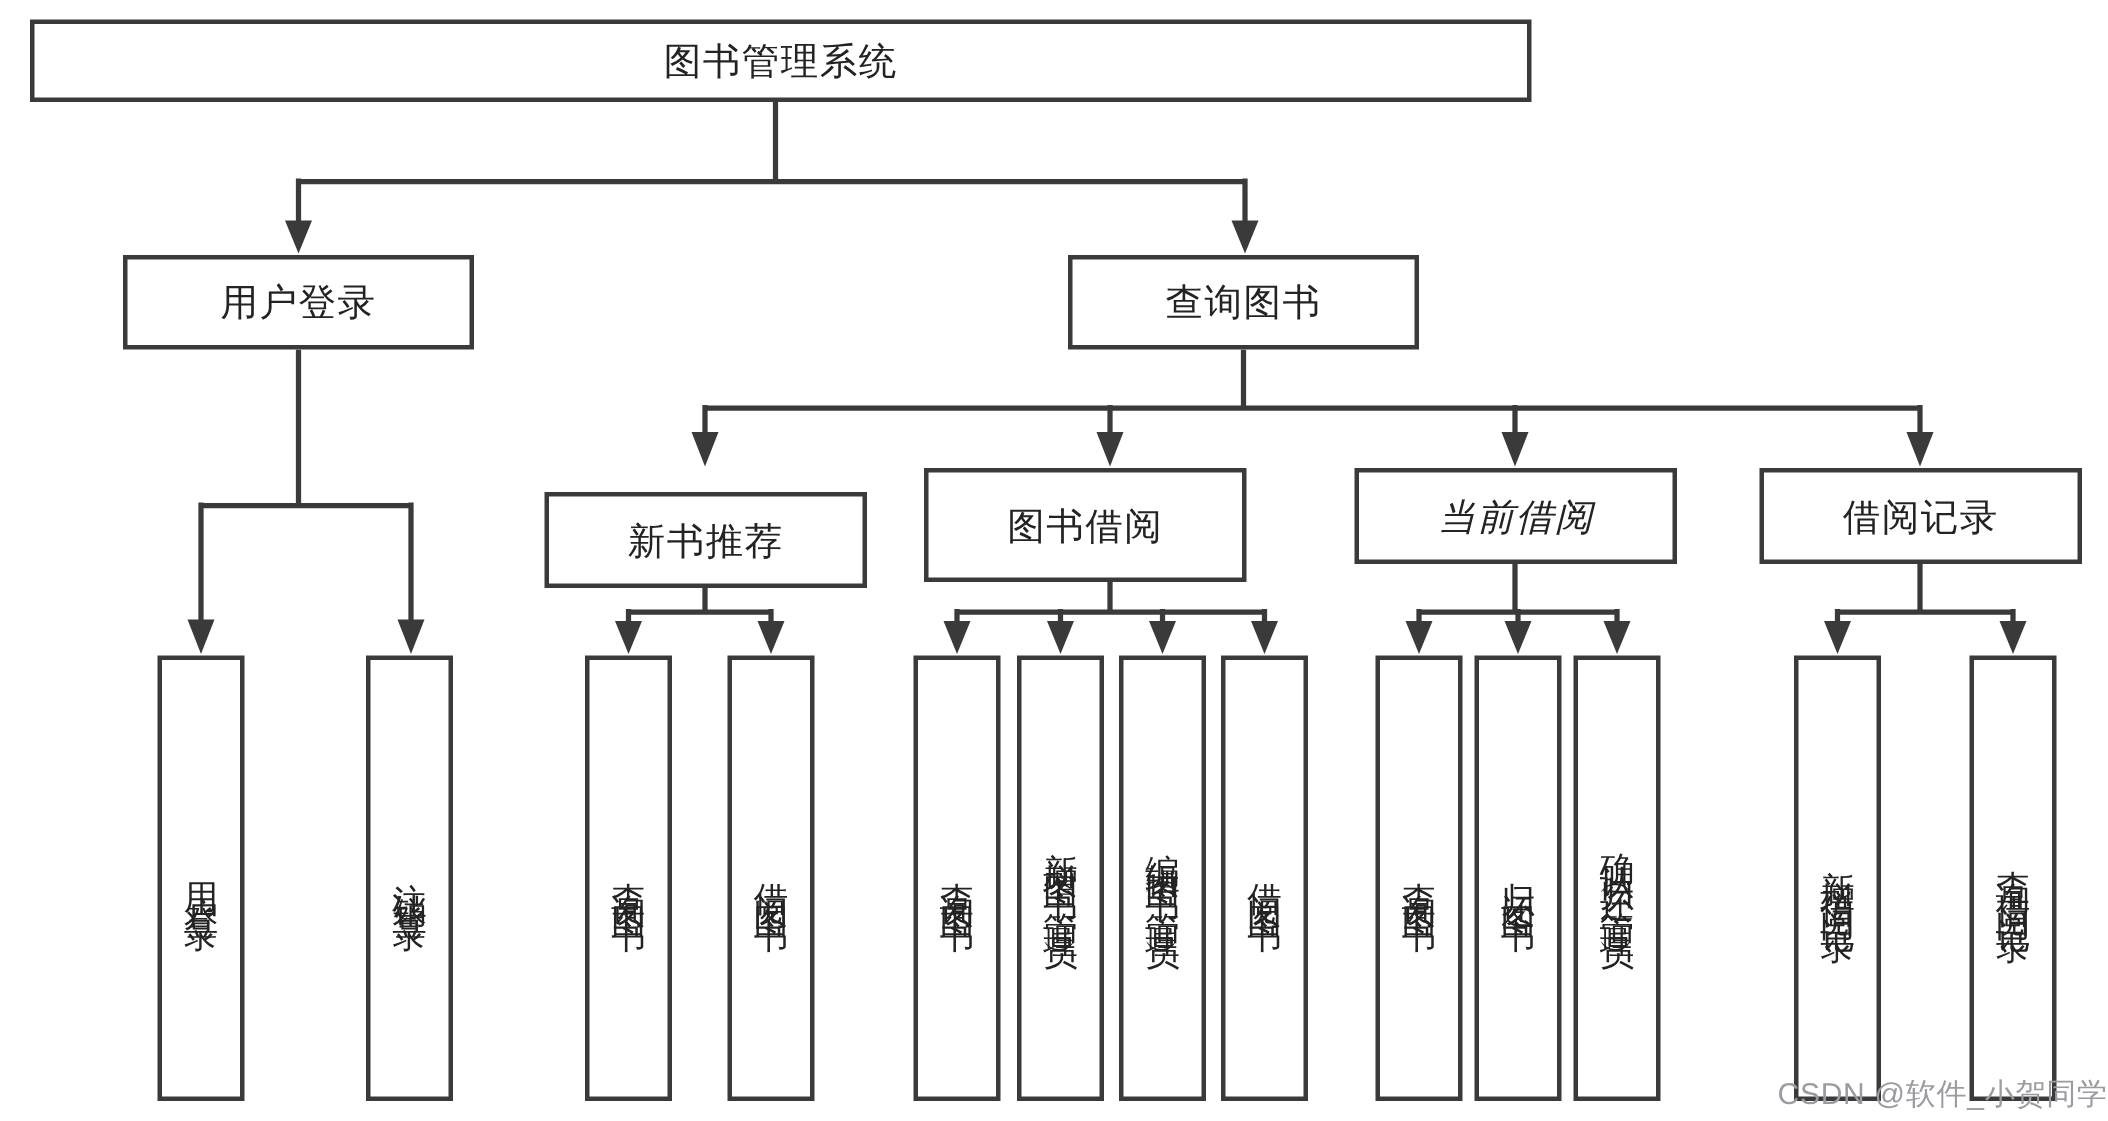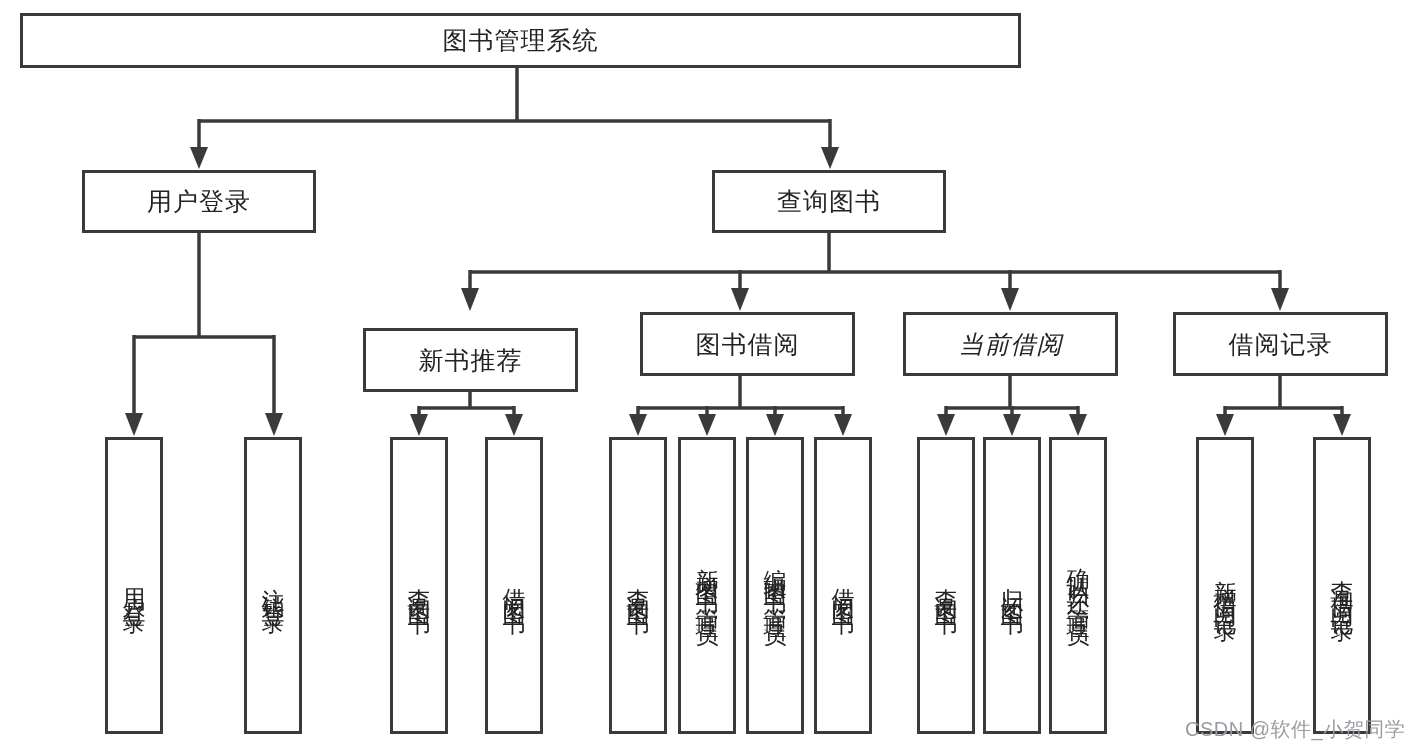--- a/index.html
+++ b/index.html
@@ -138,21 +138,21 @@
   <div class="node hbox" style="left:82px;top:170px;width:234px;height:63px;">
     <span>用户登录</span>
   </div>
   <div class="node hbox" style="left:712px;top:170px;width:234px;height:63px;">
     <span>查询图书</span>
   </div>
 
   <div class="node hbox" style="left:363px;top:312px;width:215px;height:64px;margin-top:16px;">
     <span>新书推荐</span>
   </div>
-  <div class="node hbox" style="left:640px;top:312px;width:215px;height:64px;">
+  <div class="node hbox" style="left:616px;top:312px;width:215px;height:76px;">
     <span>图书借阅</span>
   </div>
   <div class="node hbox" style="left:903px;top:312px;width:215px;height:64px;font-style:italic;">
     <span>当前借阅</span>
   </div>
   <div class="node hbox" style="left:1173px;top:312px;width:215px;height:64px;">
     <span>借阅记录</span>
   </div>
 
   <div class="node vbox" style="left:105px;">

